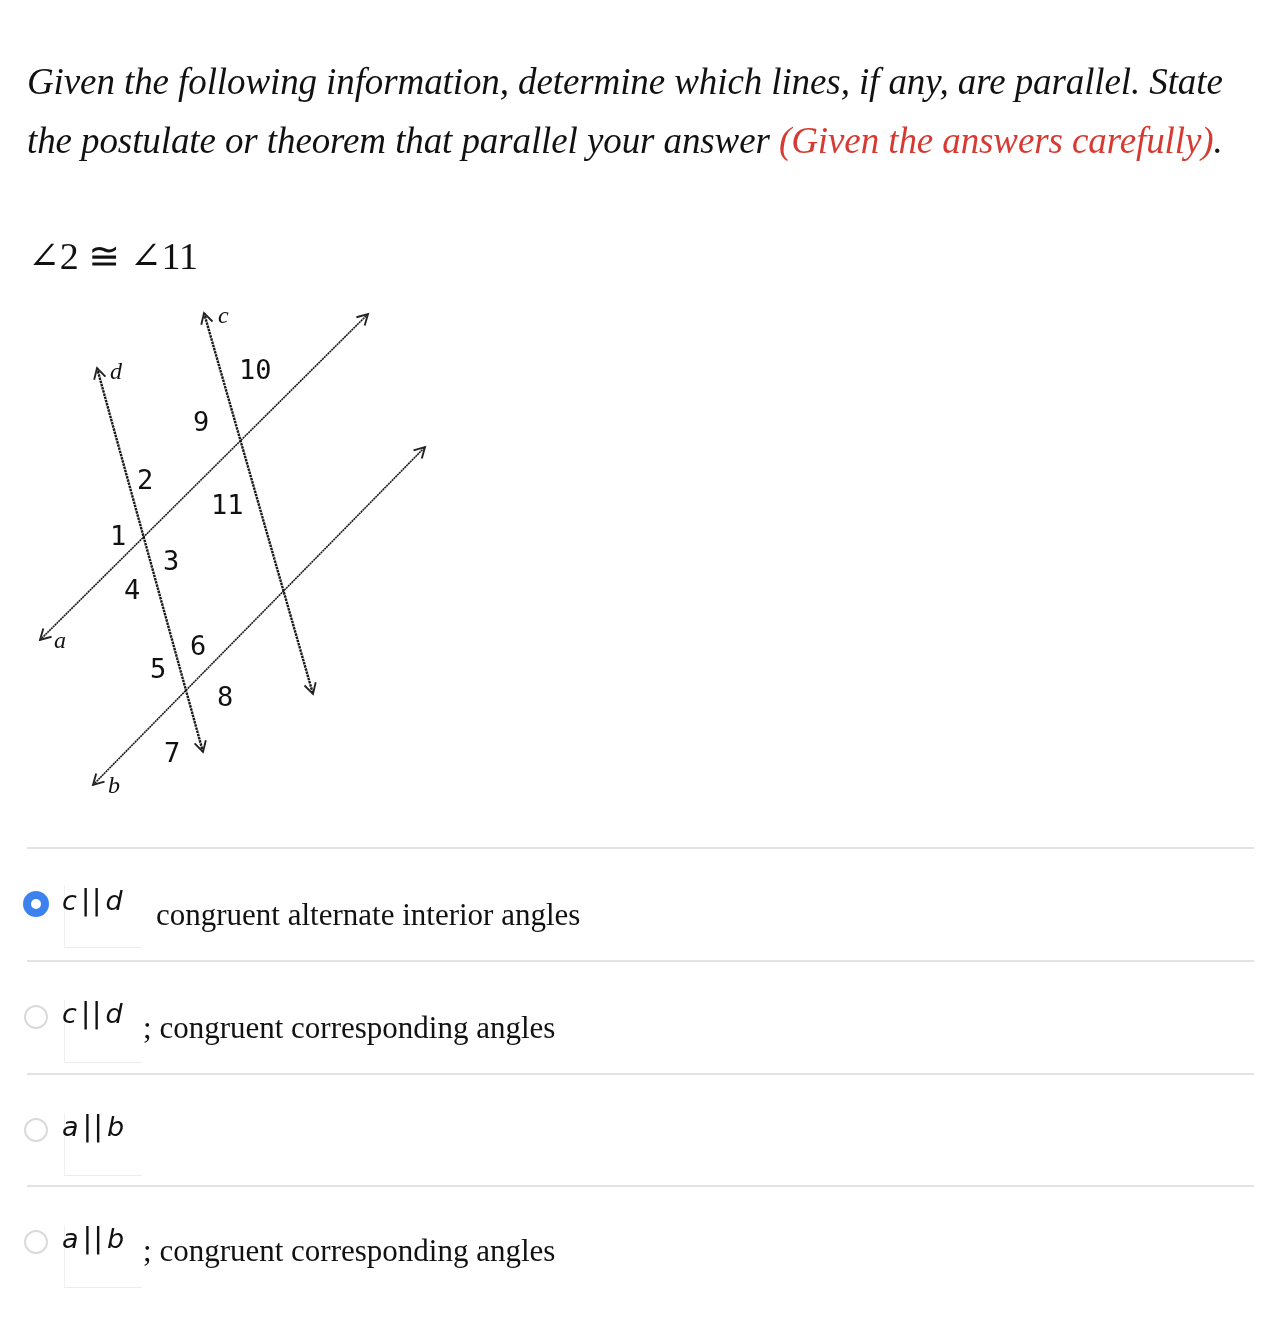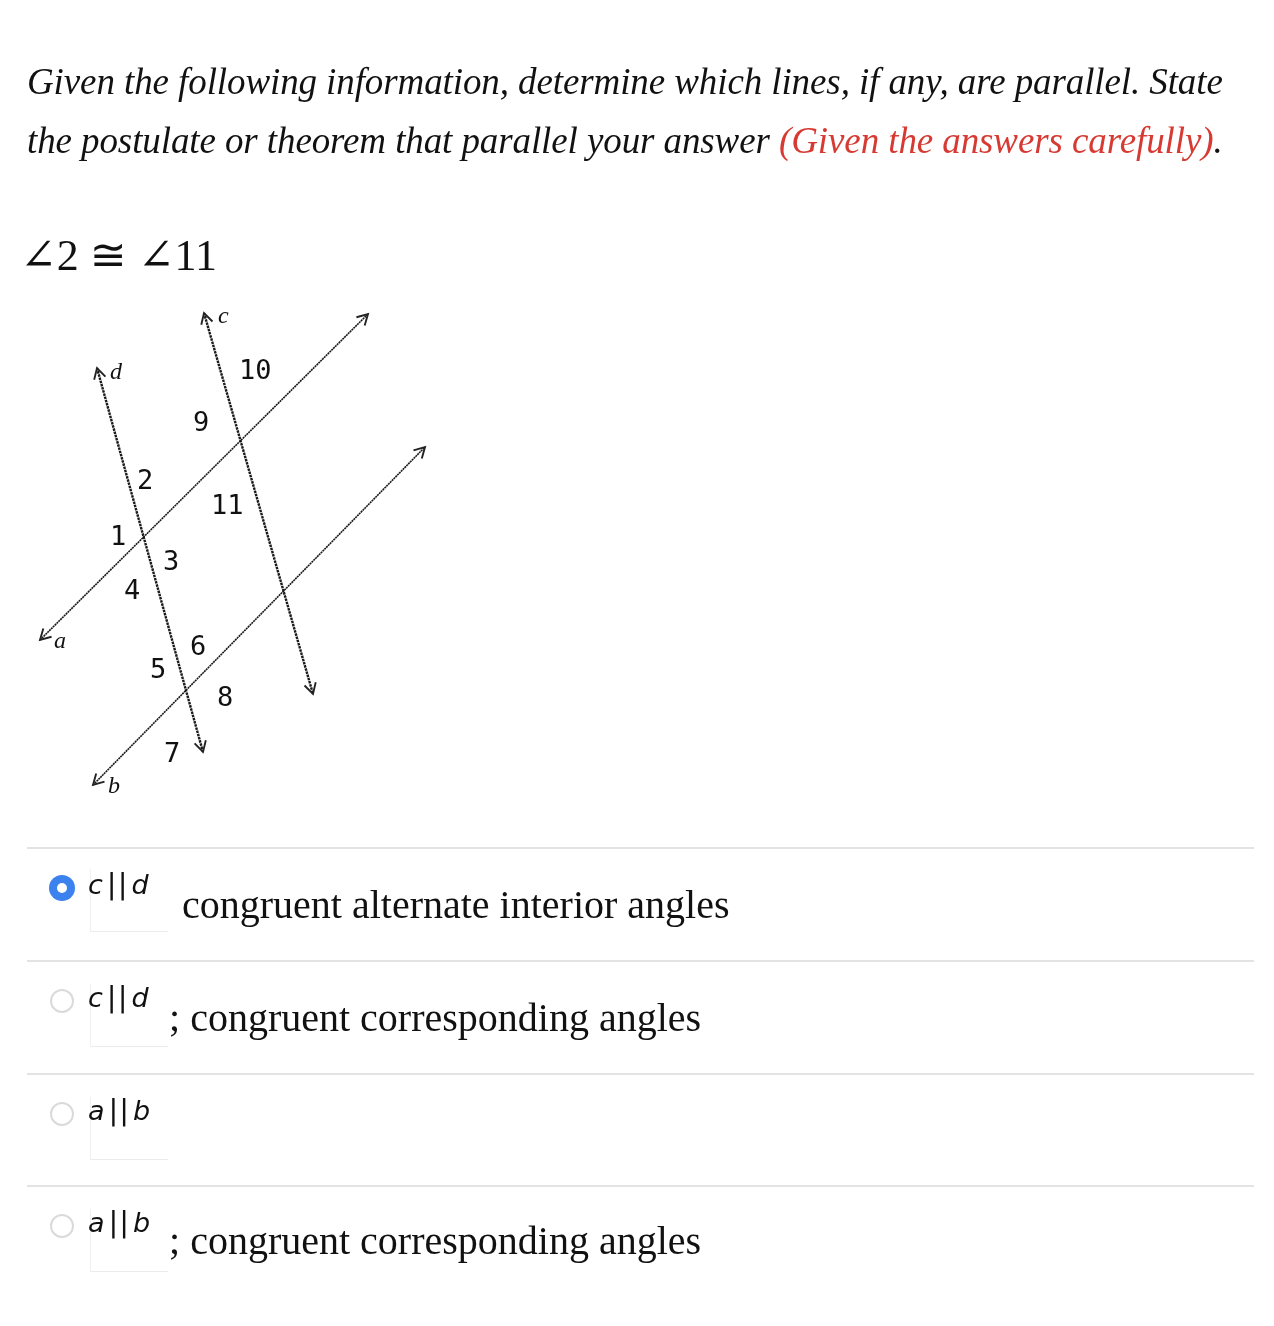--- a/index.html
+++ b/index.html
@@ -23,23 +23,23 @@
       font-style: italic;
       font-size: 37px;
       line-height: 59px;
       letter-spacing: -0.1px;
     }
     .question .hint {
       color: #d63a32;
     }
     .given {
       position: absolute;
-      left: 20px;
+      left: 28px;
       top: 232px;
-      font-size: 44px;
+      font-size: 38px;
       line-height: 48px;
       font-style: normal;
     }
     .diagram {
       position: absolute;
       left: 0;
       top: 290px;
       width: 460px;
       height: 520px;
     }
@@ -55,23 +55,24 @@
     }
     .divider {
       position: absolute;
       left: 27px;
       width: 1227px;
       height: 2px;
       background: #e3e3e3;
     }
     .option {
       position: absolute;
-      left: 39px;
+      left: 13px;
       width: 1227px;
       height: 108px;
+      margin-top: 16px;
     }
     .radio {
       position: absolute;
       left: 10px;
       width: 26px;
       height: 26px;
       border-radius: 50%;
       box-sizing: border-box;
     }
     .radio.unselected {
@@ -112,21 +113,21 @@
       letter-spacing: 1px;
     }
     .math .par {
       font-style: normal;
       font-size: 29px;
       margin: 0 3px;
     }
     .opt-text {
       position: absolute;
       left: 143px;
-      font-size: 40px;
+      font-size: 31px;
       white-space: nowrap;
     }
     .opt-text.tight {
       left: 130px;
     }
   </style>
 </head>
 <body>
 
 <div class="question"><span>Given the following information, determine which lines, if any, are parallel. State the postulate or theorem that parallel your answer </span><span class="hint">(Given the answers carefully)</span><span>.</span></div>

